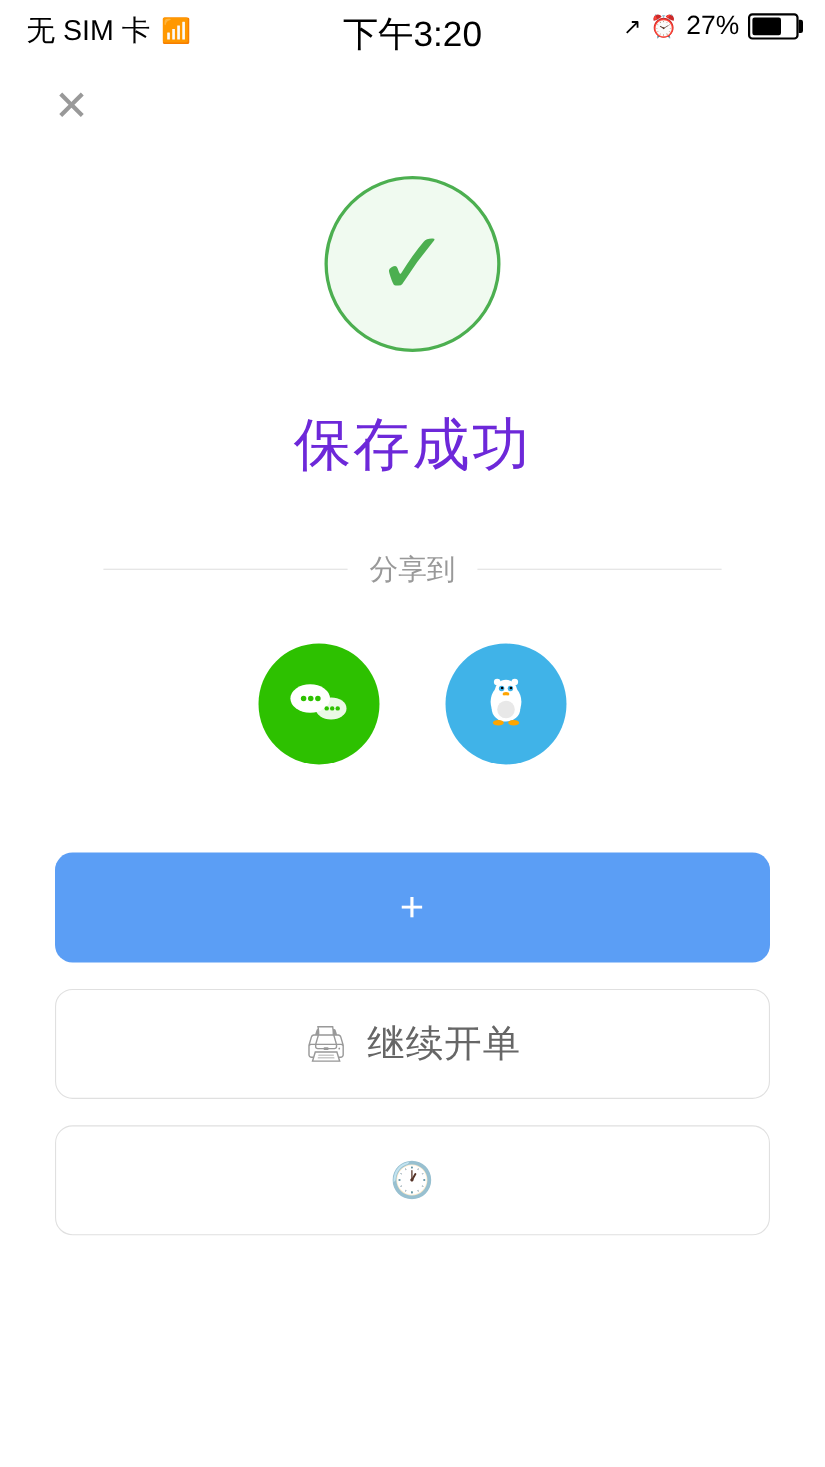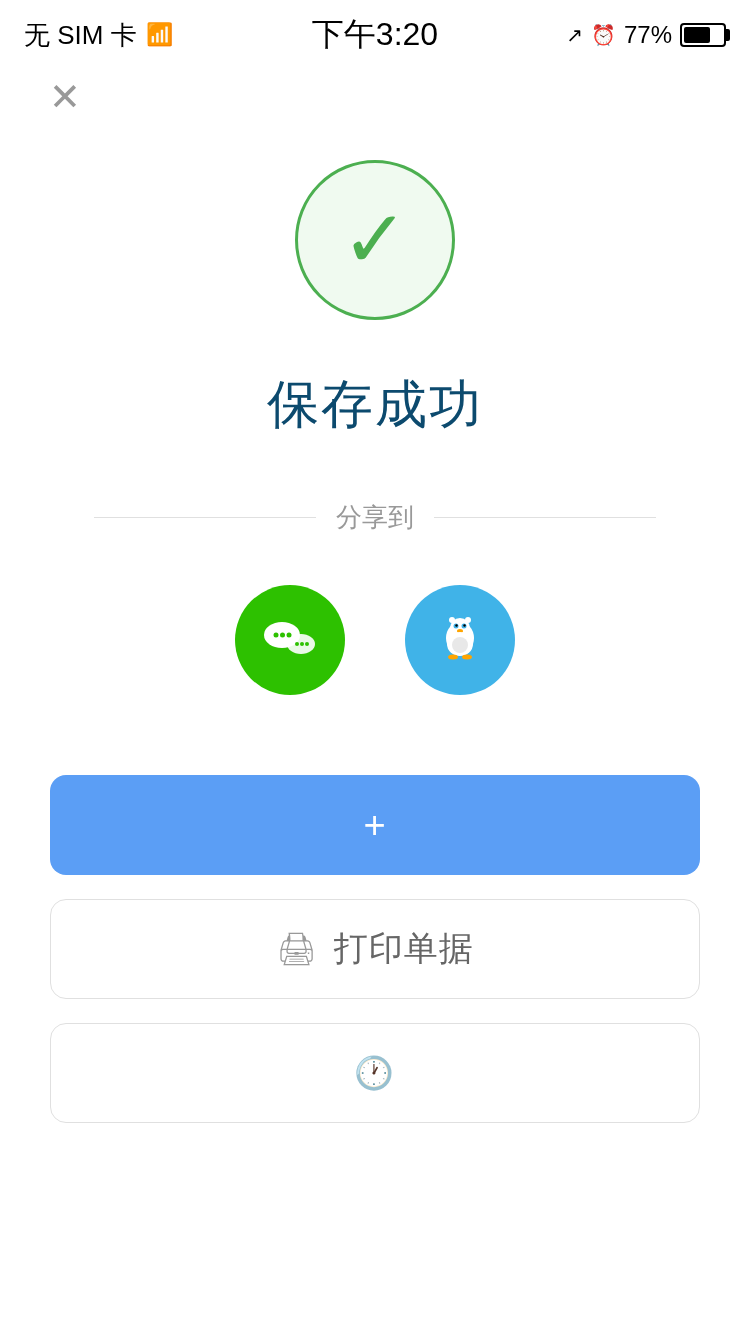--- a/index.html
+++ b/index.html
@@ -16,21 +16,21 @@
       font-family: -apple-system, 'PingFang SC', 'Helvetica Neue', sans-serif;
       overflow: hidden;
       position: relative;
     }
 
     
     .status-bar {
       width: 100%;
       height: 60px;
       display: flex;
-      align-items: center;
+      align-items: flex-start;
       justify-content: space-between;
       padding: 10px 24px 0;
       position: relative;
     }
 
     .status-left {
       display: flex;
       align-items: center;
       gap: 10px;
       font-size: 26px;
@@ -102,21 +102,21 @@
     .checkmark {
       font-size: 80px;
       color: #4CAF50;
       line-height: 1;
     }
 
     
     .success-title {
       font-size: 52px;
       font-weight: 500;
-      color: #0c4a6e;
+      color: #6d28d9;
       margin-bottom: 60px;
       letter-spacing: 2px;
     }
 
     
     .divider-row {
       width: 100%;
       display: flex;
       align-items: center;
       padding: 0 94px;
@@ -276,21 +276,21 @@
 
 <div class="status-bar">
   <div class="status-left">
     <span>无 SIM 卡</span>
     <span class="wifi-icon">📶</span>
   </div>
   <div class="status-center">下午3:20</div>
   <div class="status-right">
     <span class="signal-arrow">↗</span>
     <span class="alarm-icon">⏰</span>
-    <span>77%</span>
+    <span>27%</span>
     <div class="battery">
       <div class="battery-body">
         <div class="battery-fill"></div>
       </div>
     </div>
   </div>
 </div>
 
 <div class="close-btn">
   <span>✕</span>
@@ -356,21 +356,21 @@
   </div>
 
   <div class="actions-container">
 
     <button class="btn-primary">
       <span class="btn-plus">+</span>
     </button>
 
     <button class="btn-secondary">
       <span class="btn-icon">🖨</span>
-      <span>打印单据</span>
+      <span>继续开单</span>
     </button>
 
     <button class="btn-secondary">
       <span class="btn-icon">🕐</span>
     </button>
 
   </div>
 
 </div>
 

